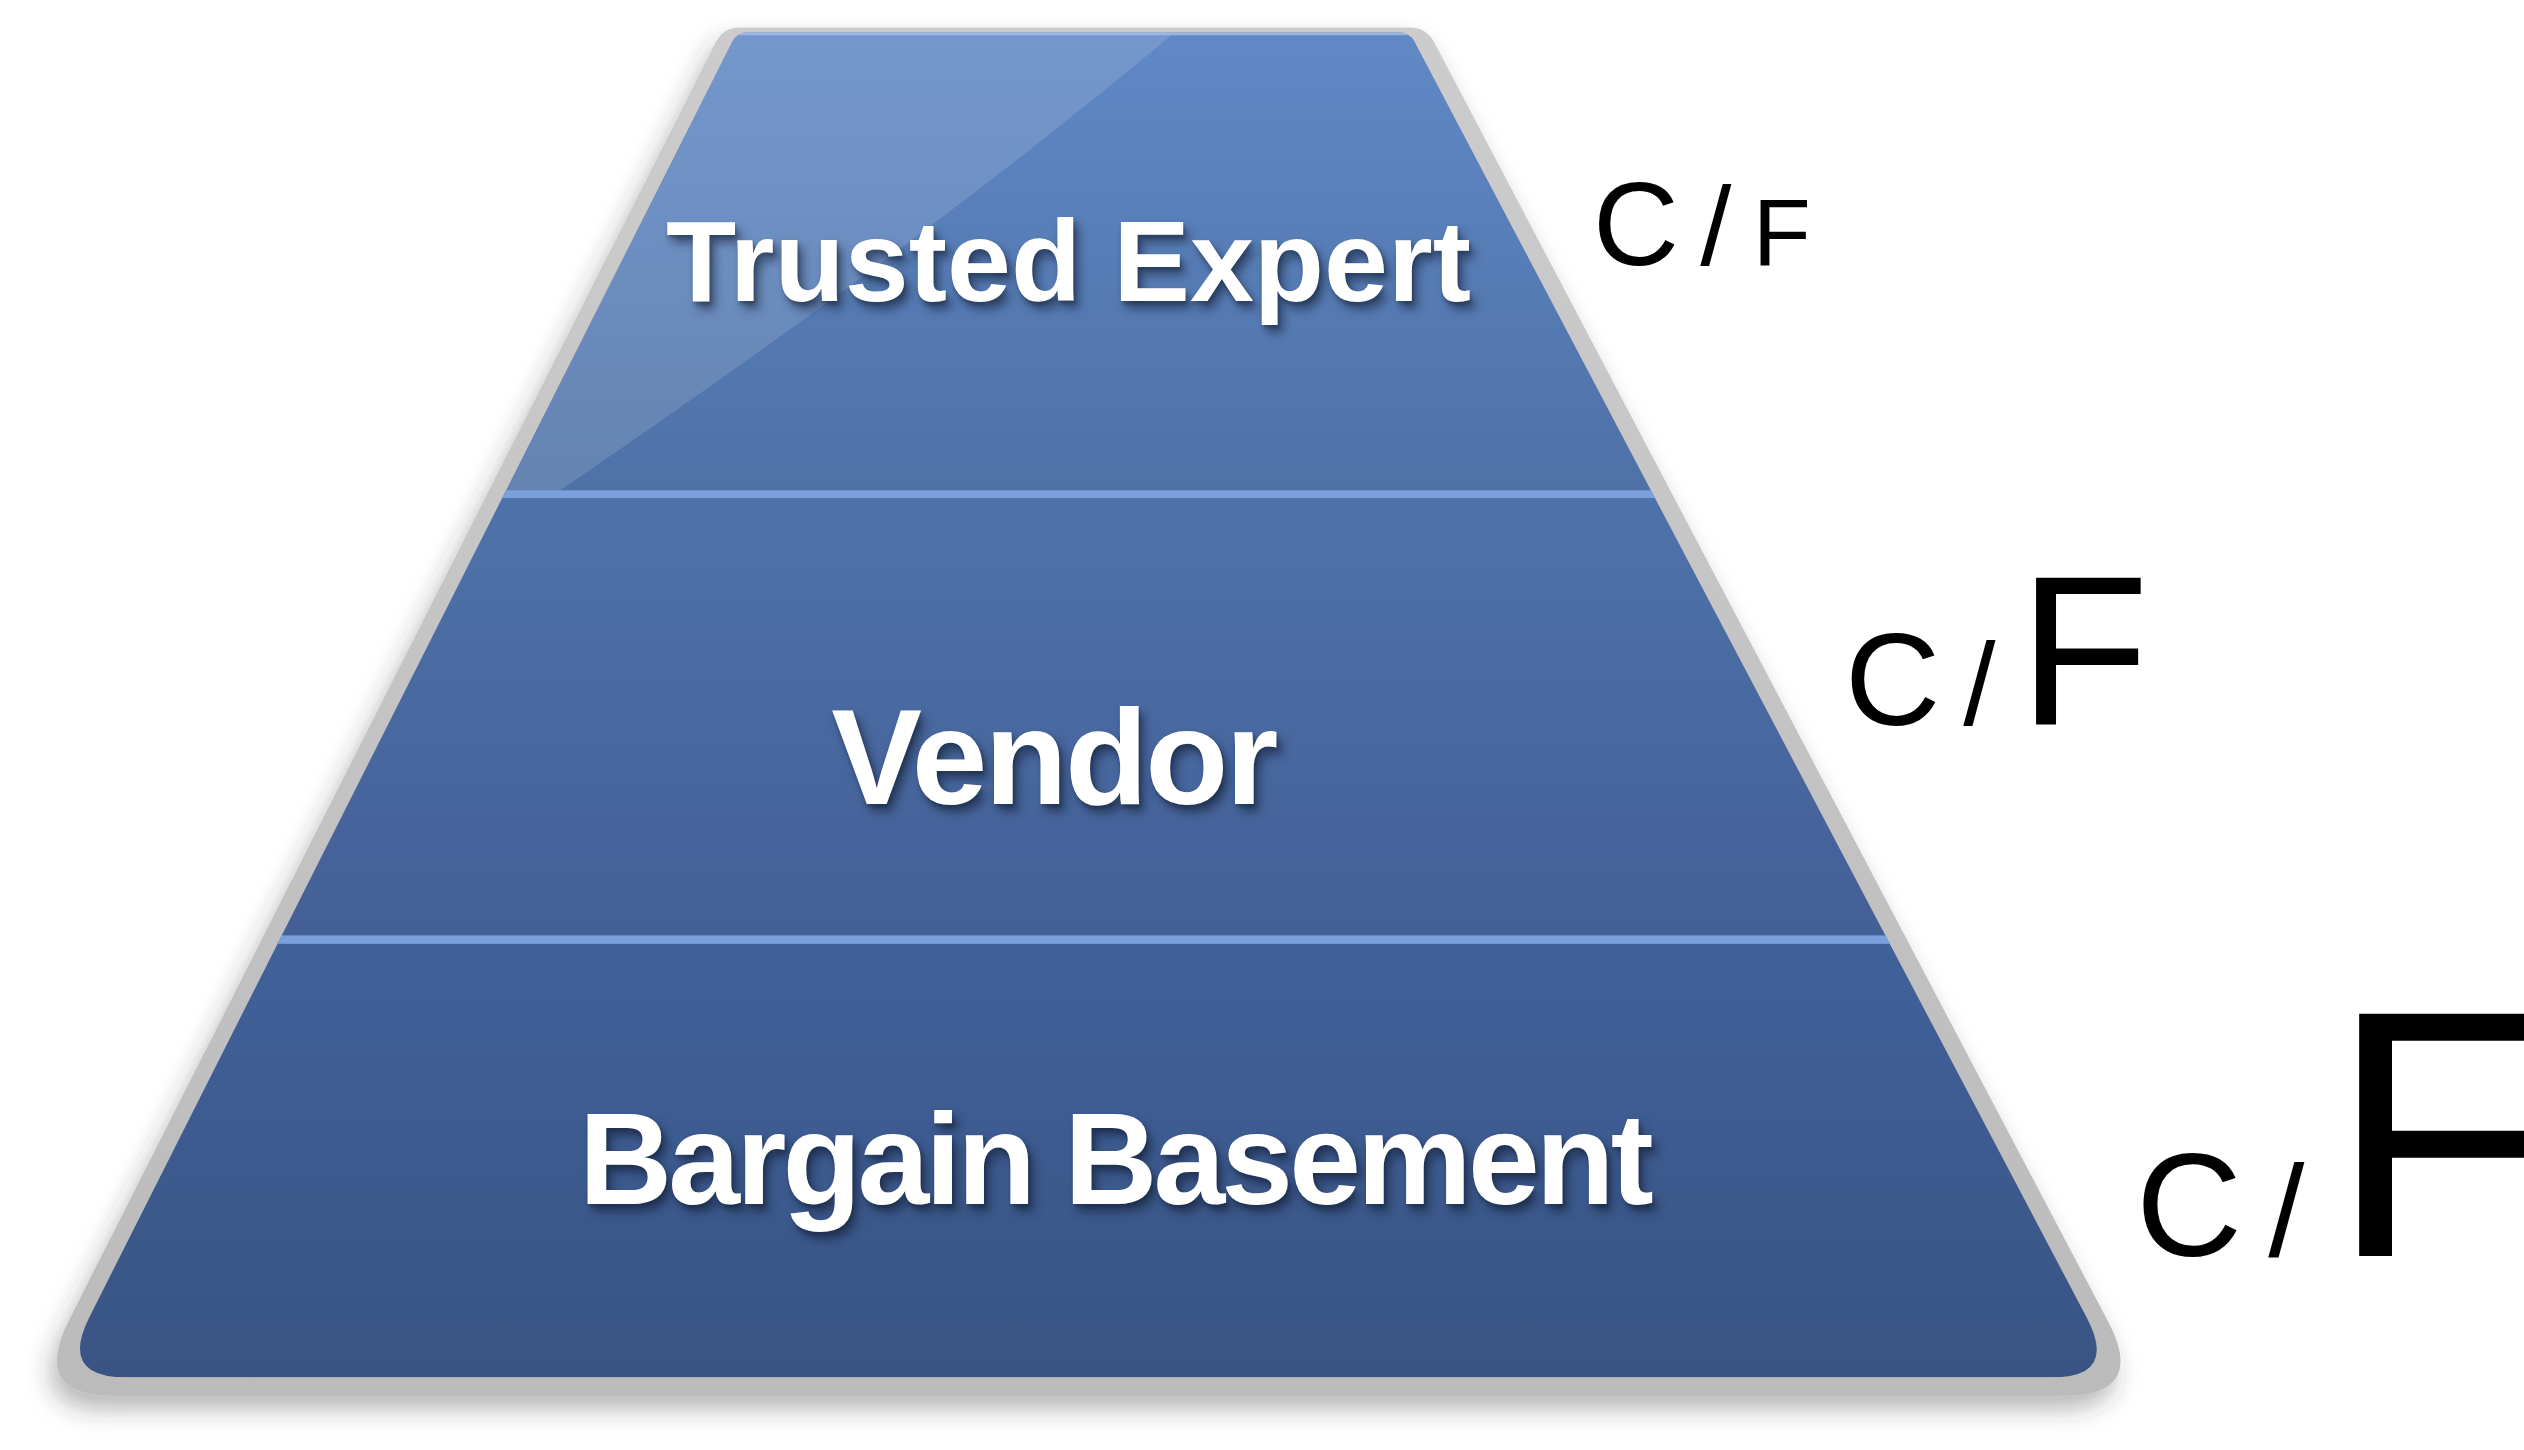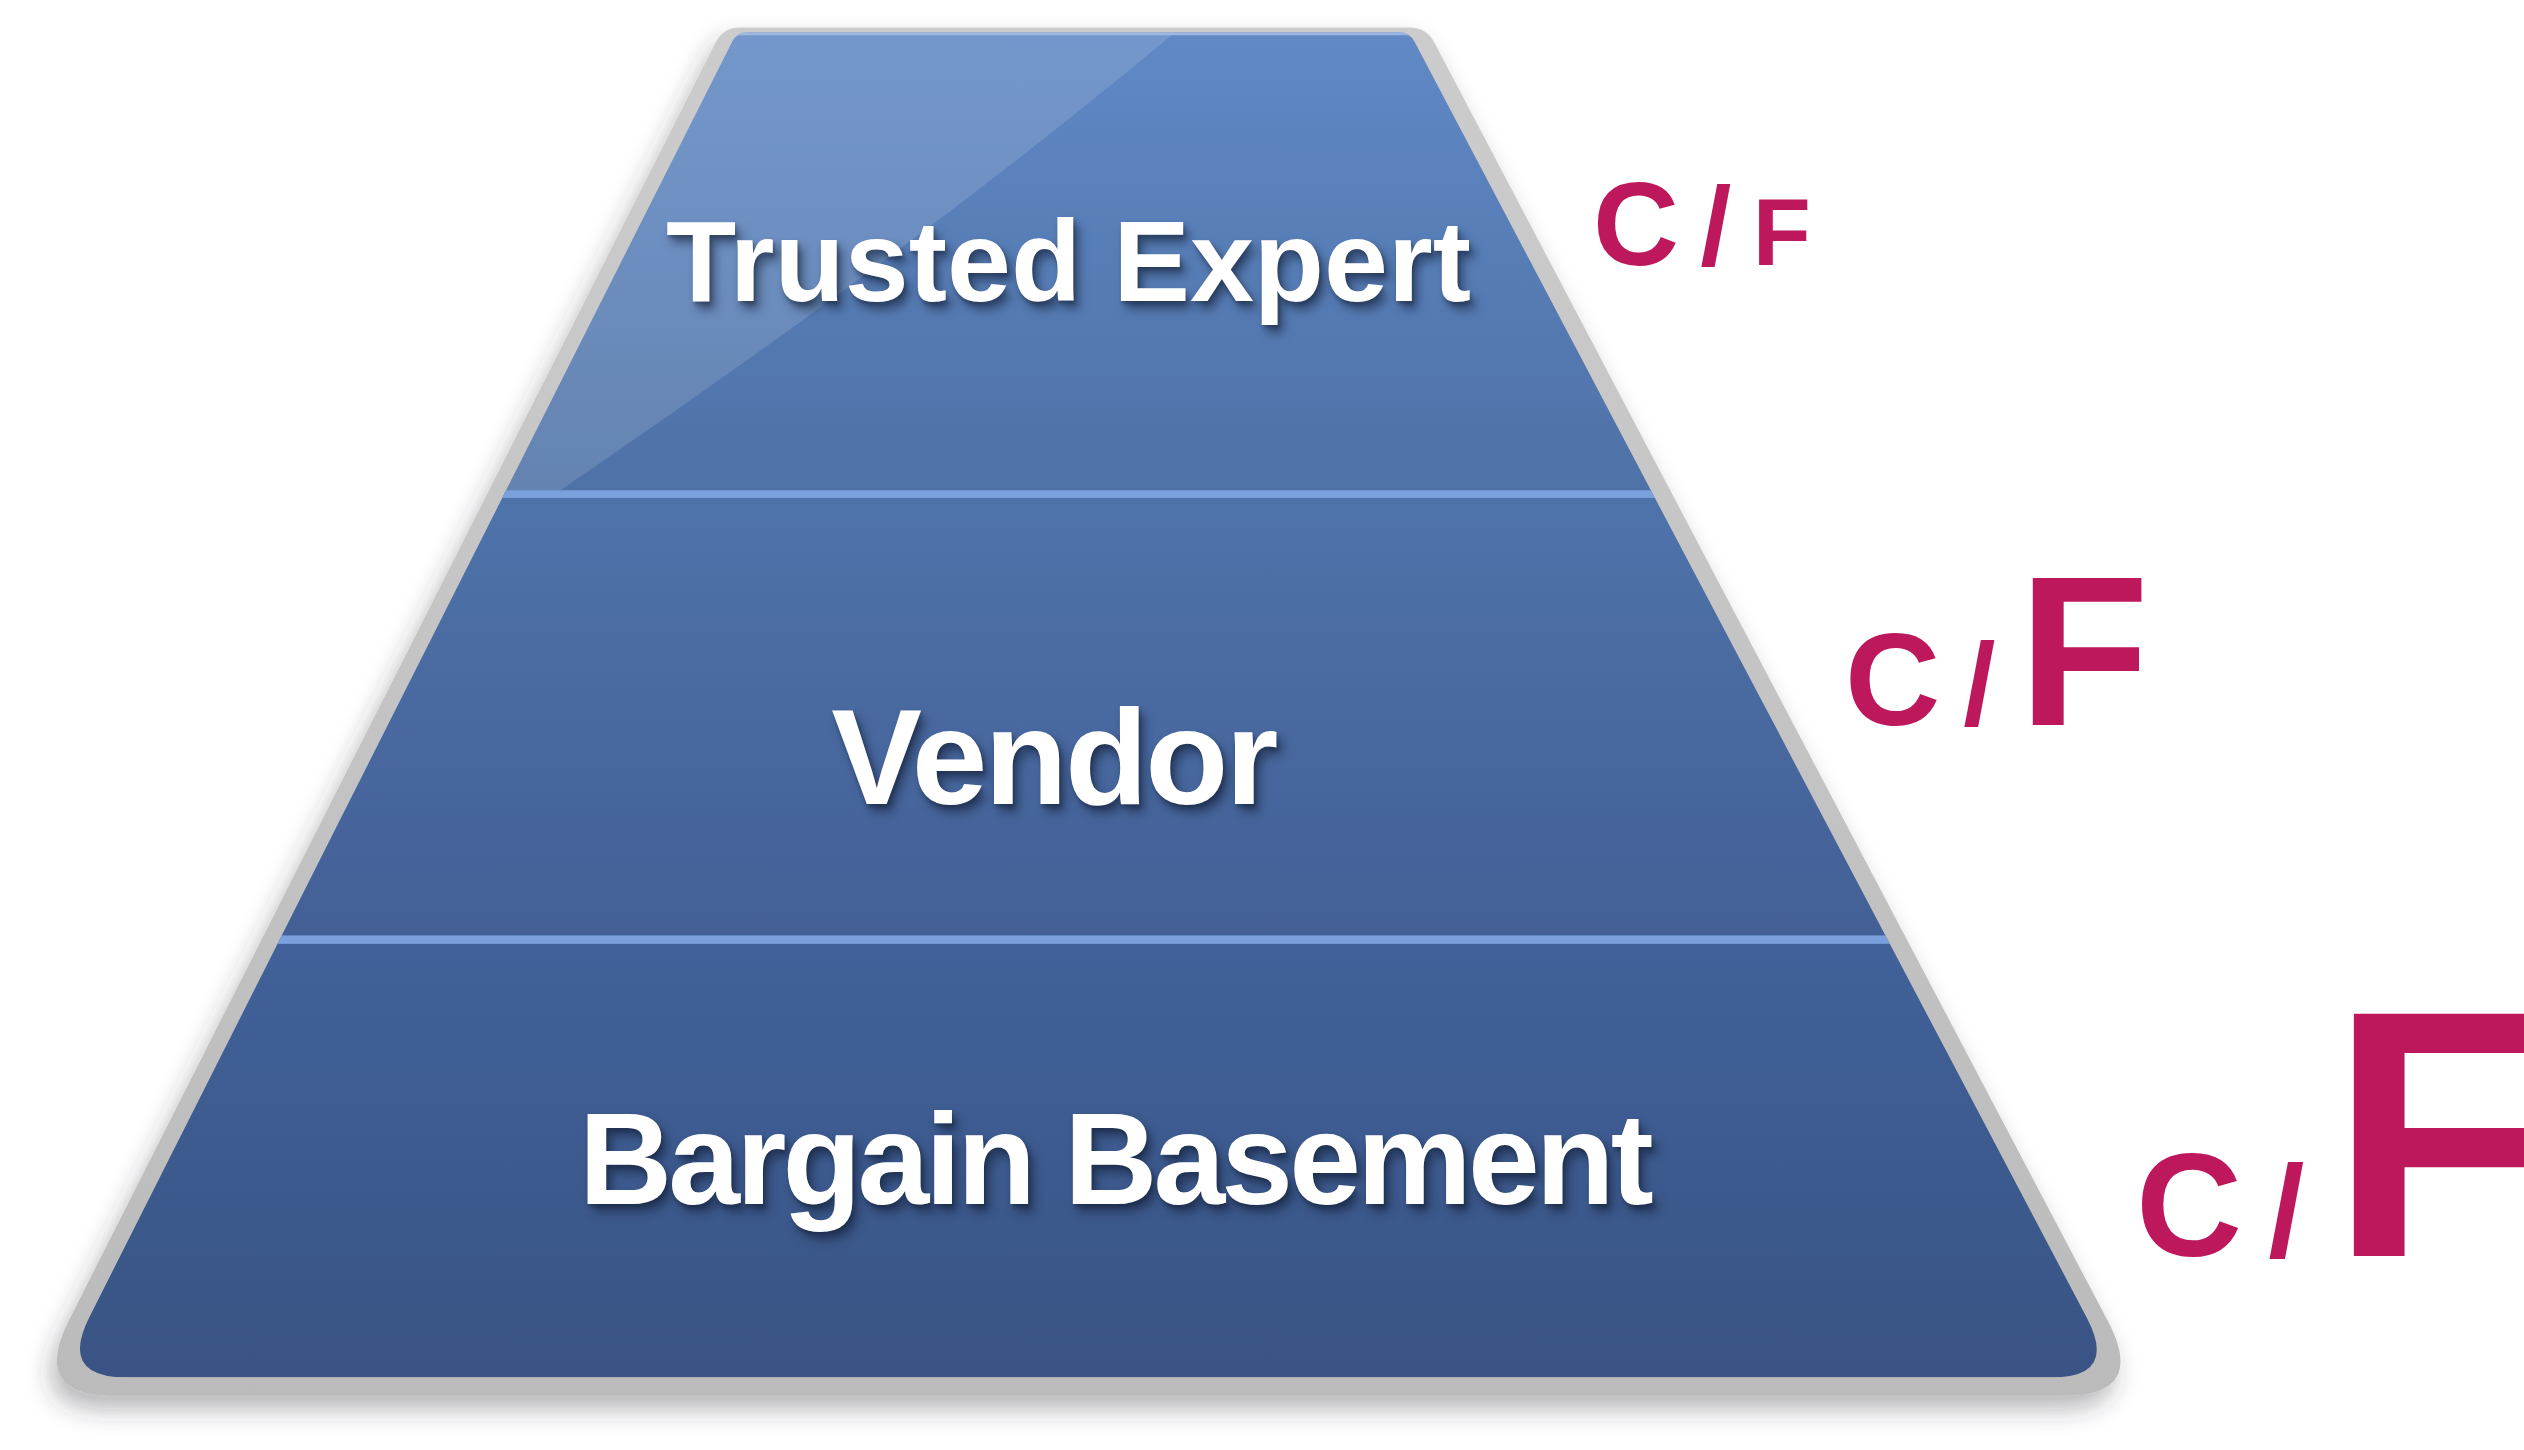--- a/index.html
+++ b/index.html
@@ -9,21 +9,21 @@
 
   .tier-label{
     position:absolute;line-height:1;text-align:center;white-space:nowrap;
     color:#ffffff;font-weight:700;
     text-shadow:5.4px 8.4px 9.2px rgba(15,25,45,.50), 1.5px 3.1px 3.8px rgba(15,25,45,.35);
   }
   #tier-label-1{left:536px;top:204px;width:1065px;font-size:115px;}
   #tier-label-2{left:521px;top:689px;width:1065px;font-size:136px;letter-spacing:-0.02em;}
   #tier-label-3{left:555px;top:1095px;width:1065px;font-size:129px;letter-spacing:-0.03em;margin-left:24px;}
 
-  .ratio{position:absolute;line-height:1;white-space:nowrap;color:#be185d;font-weight:700;}
+  .ratio{position:absolute;line-height:1;white-space:nowrap;color:#000000;font-weight:400;}
   .ratio span{line-height:1;}
   #ratio-1{left:1593px;top:164px;}
   #ratio-1 .c{font-size:119px;}
   #ratio-1 .sep{font-size:112px;margin:0 21.4px;}
   #ratio-1 .f{font-size:95px;}
   #ratio-2{left:1845px;top:544px;}
   #ratio-2 .c{font-size:132px;}
   #ratio-2 .sep{font-size:116px;margin:0 23px;}
   #ratio-2 .f{font-size:214px;}
   #ratio-3{left:2136px;top:958px;}

